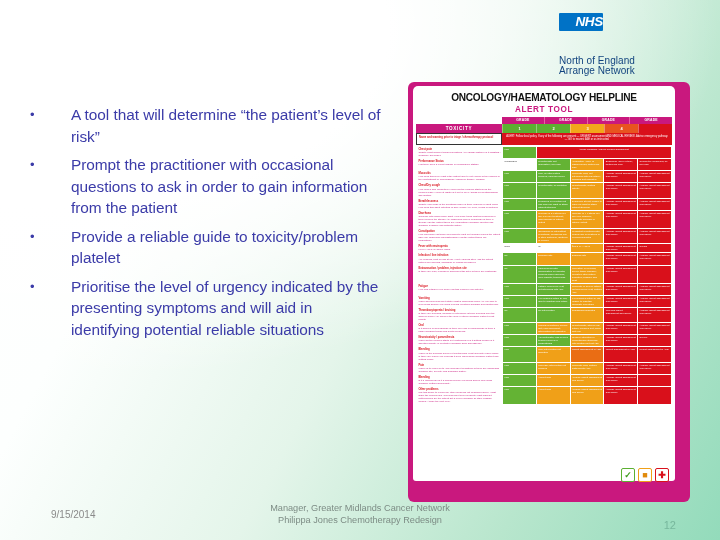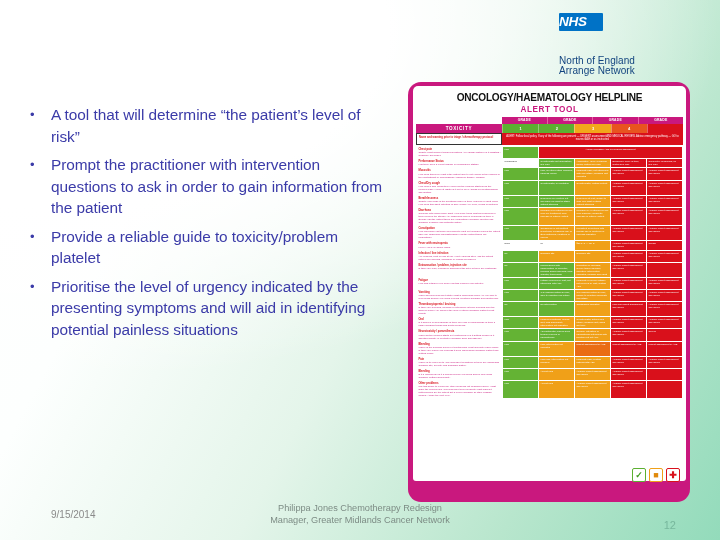--- a/index.html
+++ b/index.html
@@ -32,21 +32,21 @@
     width: 44px;
     height: 18px;
     background: #0072c6;
     border-radius: 1px;
     color: #fff;
     font-family: "Liberation Sans", sans-serif;
     font-weight: bold;
     font-style: italic;
     font-size: 13.5px;
     line-height: 18px;
-    text-align: left;
+    text-align: right;
     letter-spacing: -0.3px;
   }
   #nhs-sub {
     margin-top: 25px;
     color: #12447f;
     font-size: 10px;
     font-weight: normal;
     line-height: 9.6px;
     letter-spacing: 0.05px;
   }
@@ -70,32 +70,33 @@
     line-height: 21.5px;
     text-align: left;
     padding-left: 5px;
   }
   .bullet-text {
     flex: 1 1 auto;
     color: #3b3ba8;
     font-size: 15.4px;
     line-height: 21.5px;
     letter-spacing: -0.05px;
+    margin-left: 20px;
   }
 
   
   #poster {
     position: absolute;
     left: 408px;
     top: 82px;
     width: 282px;
     height: 420px;
     background: #c9187e;
-    border-radius: 13px;
-    padding: 4px 4px 0 5px;
+    border-radius: 6px;
+    padding: 4px 15px 0 5px;
     overflow: hidden;
   }
   #poster-inner {
     position: relative;
     width: 100%;
     height: 395px;
     background: #ffffff;
     border-radius: 5px 5px 3px 3px;
     overflow: hidden;
     padding: 2px 3px 0 3px;
@@ -316,29 +317,29 @@
     </div>
   </div>
 
   <div id="bullets">
       <div class="bullet">
         <div class="bullet-dot">•</div>
         <div class="bullet-text">A tool that will determine  “the patient’s level of risk”</div>
       </div>
       <div class="bullet">
         <div class="bullet-dot">•</div>
-        <div class="bullet-text">Prompt the practitioner with intervention questions to ask in order to gain information from the patient</div>
+        <div class="bullet-text">Prompt the practitioner with occasional questions to ask in order to gain information from the patient</div>
       </div>
       <div class="bullet">
         <div class="bullet-dot">•</div>
         <div class="bullet-text">Provide a reliable guide to toxicity/problem platelet</div>
       </div>
       <div class="bullet">
         <div class="bullet-dot">•</div>
-        <div class="bullet-text">Prioritise the level of urgency indicated by the presenting symptoms and will aid in identifying potential painless situations</div>
+        <div class="bullet-text">Prioritise the level of urgency indicated by the presenting symptoms and will aid in identifying potential reliable situations</div>
       </div>
     </div>
 
   <div id="poster">
     <div id="poster-inner">
 
       <div id="poster-title">ONCOLOGY/HAEMATOLOGY HELPLINE</div>
       <div id="poster-subtitle">ALERT TOOL</div>
 
       <div id="grade-band">
@@ -579,18 +580,18 @@
       <div id="badges">
           <div class="badge b-green">✓</div>
           <div class="badge b-amber">■</div>
           <div class="badge b-red">✚</div>
         </div>
     </div>
   </div>
 
   <div id="footer-date">9/15/2014</div>
   <div id="footer-center">
+    <div>Manager, Greater Midlands Cancer Network</div>
     <div>Philippa Jones Chemotherapy Redesign</div>
-    <div>Manager, Greater Midlands Cancer Network</div>
   </div>
   <div id="footer-page">12</div>
 
 </div>
 
 </body></html>

